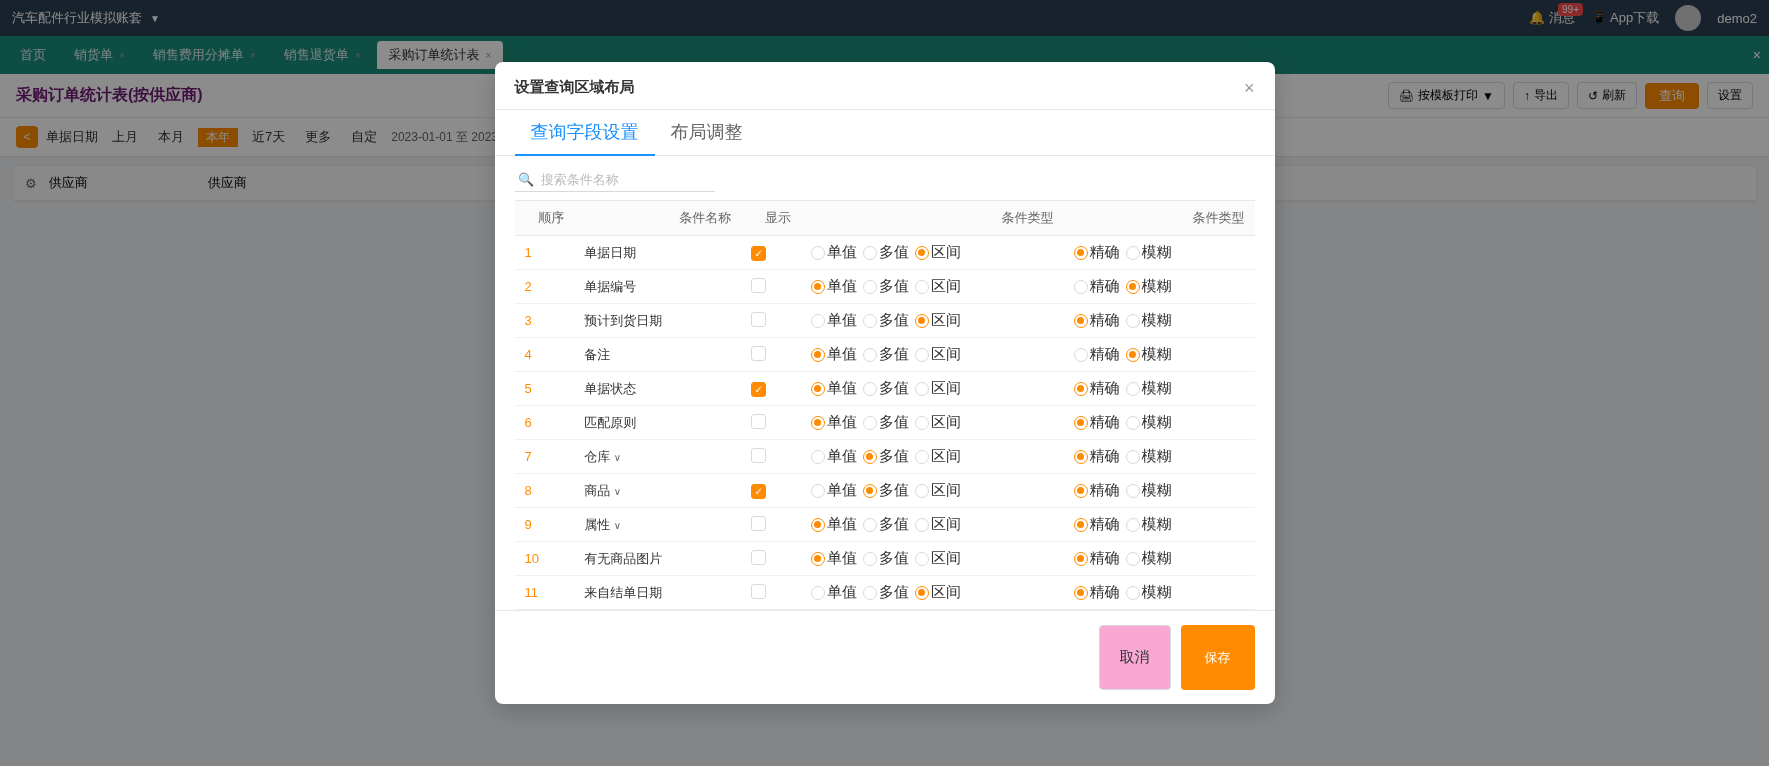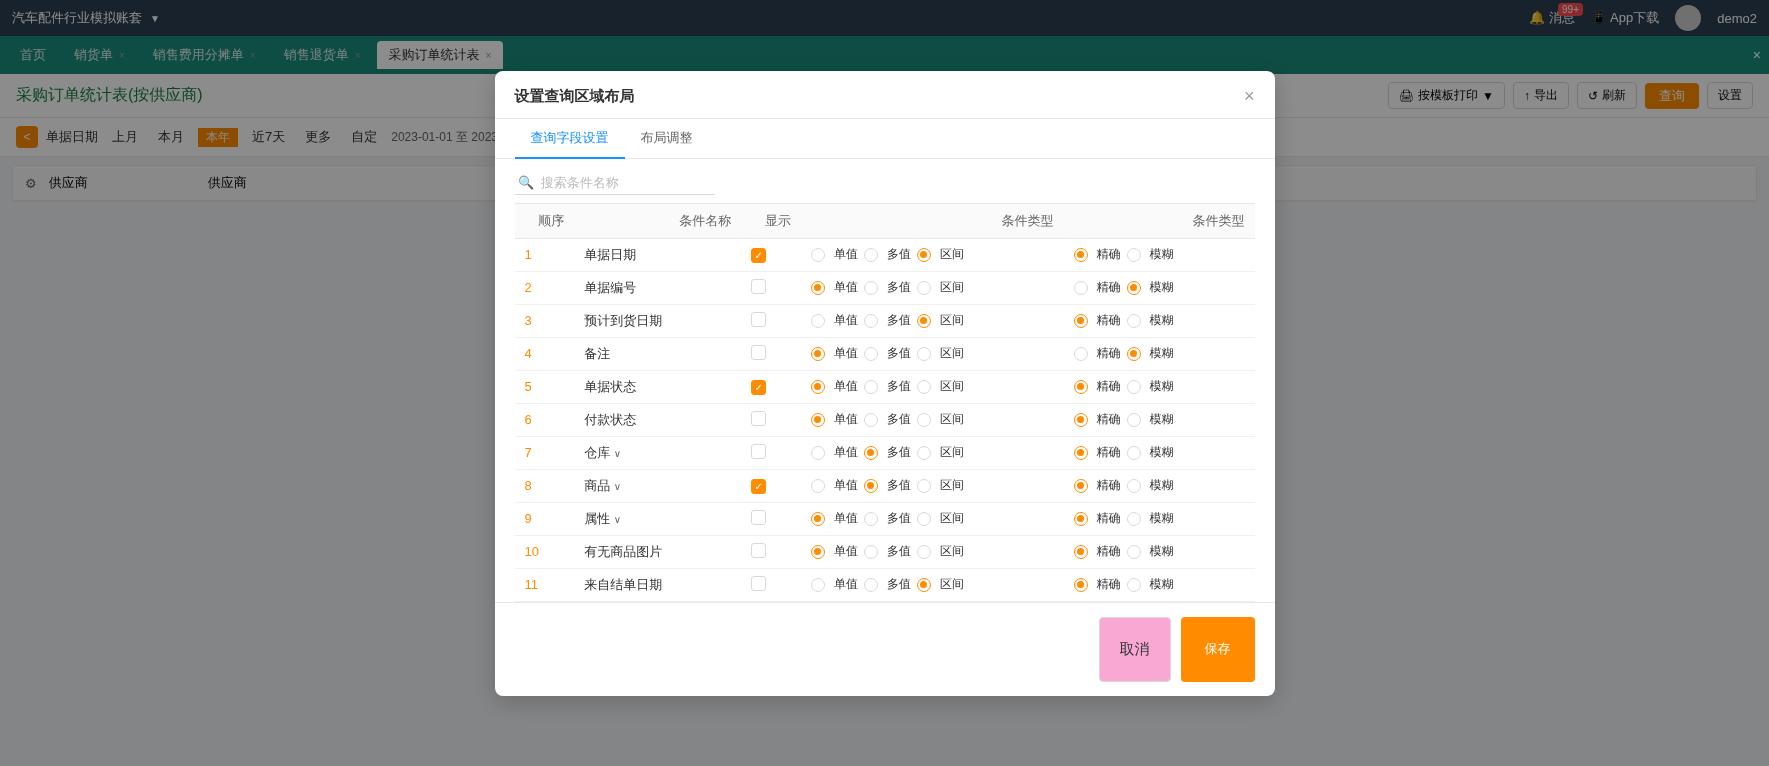--- a/index.html
+++ b/index.html
@@ -57,21 +57,21 @@
 
     
     .page-header {
       background: #fff;
       padding: 8px 16px;
       display: flex;
       align-items: center;
       justify-content: space-between;
       border-bottom: 1px solid #e8e8e8;
     }
-    .page-title { font-size: 16px; font-weight: normal; color: #15803d; }
+    .page-title { font-size: 16px; font-weight: bold; color: #701a75; }
     .page-actions { display: flex; align-items: center; gap: 8px; }
     .btn-outline {
       border: 1px solid #d9d9d9;
       background: #fff;
       padding: 4px 10px;
       border-radius: 4px;
       cursor: pointer;
       font-size: 12px;
       display: flex;
       align-items: center;
@@ -166,21 +166,21 @@
     
     .modal-tabs {
       display: flex;
       padding: 0 20px;
       border-bottom: 1px solid #e8e8e8;
       gap: 0;
     }
     .modal-tab {
       padding: 10px 16px;
       cursor: pointer;
-      font-size: 13px;
+      font-size: 18px;
       color: #666;
       border-bottom: 2px solid transparent;
       margin-bottom: -1px;
     }
     .modal-tab.active {
       color: #1890ff;
       border-bottom-color: #1890ff;
       font-weight: 500;
     }
 
@@ -261,23 +261,23 @@
 
     
     .radio-group {
       display: flex;
       align-items: center;
       gap: 6px;
     }
     .radio-option {
       display: flex;
       align-items: center;
-      gap: 9px;
+      gap: 2px;
       cursor: pointer;
-      font-size: 12px;
+      font-size: 15px;
       color: #333;
       white-space: nowrap;
     }
     .radio-circle {
       width: 14px; height: 14px;
       border-radius: 50%;
       border: 1px solid #d9d9d9;
       display: inline-flex;
       align-items: center;
       justify-content: center;
@@ -611,21 +611,21 @@
                   </label>
                   <label class="radio-option">
                     <span class="radio-circle"></span>
                     <span>模糊</span>
                   </label>
                 </div>
               </td>
             </tr>
             <tr>
               <td><span class="order-num">6</span></td>
-              <td>付款状态</td>
+              <td>匹配原则</td>
               <td><span class="custom-checkbox"></span></td>
               <td>
                 <div class="radio-group">
                   <label class="radio-option">
                     <span class="radio-circle selected"></span>
                     <span>单值</span>
                   </label>
                   <label class="radio-option">
                     <span class="radio-circle"></span>
                     <span>多值</span>

